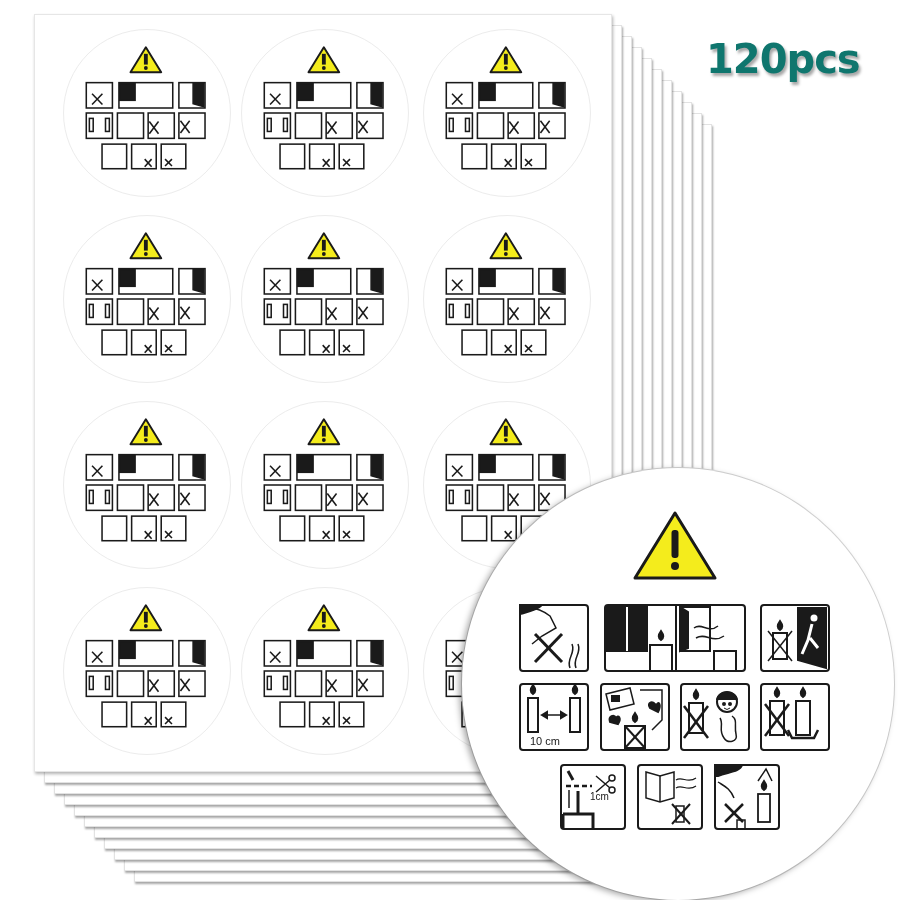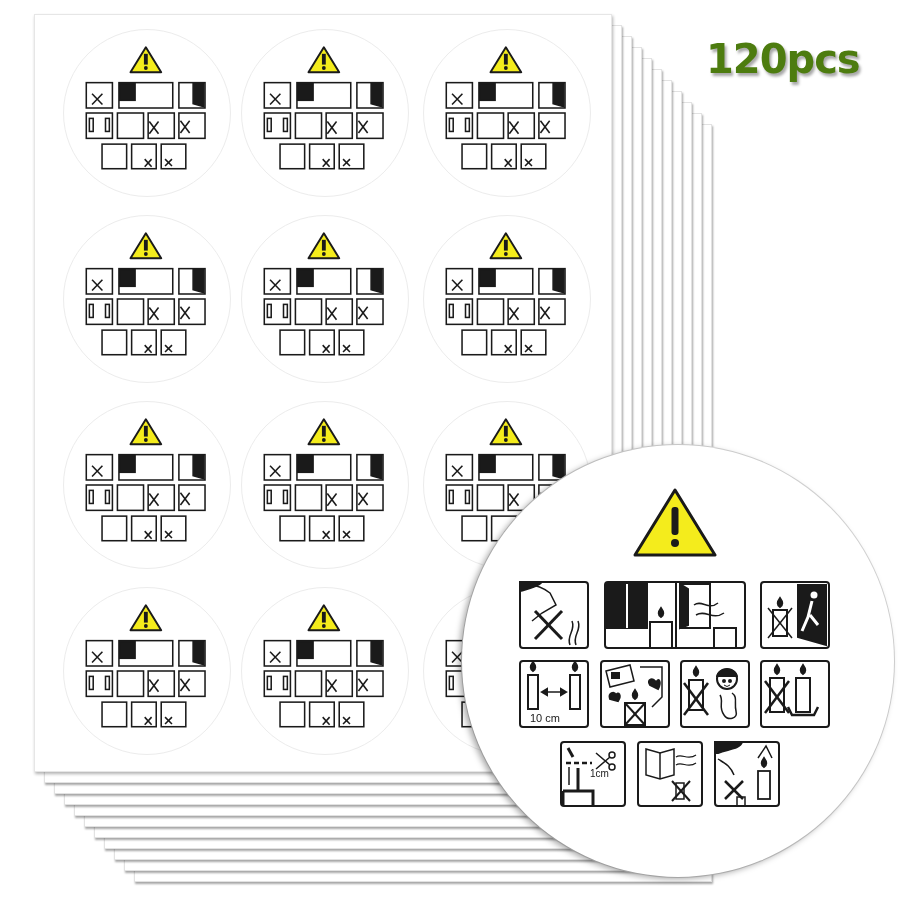--- a/index.html
+++ b/index.html
@@ -1,22 +1,22 @@
 <!DOCTYPE html>
 <html><head>
 <meta charset="utf-8">
 <style>
   html,body{margin:0;padding:0;}
   body{width:900px;height:900px;position:relative;overflow:hidden;background:#ffffff;font-family:"Liberation Sans",sans-serif;}
   .sheet{position:absolute;width:576px;height:756px;background:#fff;border:1px solid #e2e2e2;box-shadow:1px 2px 2px rgba(0,0,0,0.35);}
   .front{left:34px;top:14px;z-index:20;border:1px solid #e6e6e6;box-shadow:1px 2px 3px rgba(0,0,0,0.3);}
   .sticker{position:absolute;width:166px;height:166px;border-radius:50%;border:1px solid #ececec;background:#fff;}
   .sticker svg{position:absolute;left:0;top:0;width:166px;height:166px;}
-  .badge{position:absolute;left:706px;top:36px;font-family:"DejaVu Sans",sans-serif;font-weight:bold;font-size:40px;color:#4d7c0f;letter-spacing:-1px;z-index:40;text-shadow:2px 3px 3px rgba(0,0,0,0.35);}
-  .zoom-circle{position:absolute;left:462px;top:445px;width:432px;height:432px;border-radius:50%;background:#fff;z-index:50;box-shadow:-3px 2px 6px rgba(0,0,0,0.35),0 0 0 1px #d8d8d8;overflow:hidden;}
+  .badge{position:absolute;left:706px;top:36px;font-family:"DejaVu Sans",sans-serif;font-weight:bold;font-size:40px;color:#0f766e;letter-spacing:-1px;z-index:40;text-shadow:2px 3px 3px rgba(0,0,0,0.35);}
+  .zoom-circle{position:absolute;left:462px;top:468px;width:432px;height:432px;border-radius:50%;background:#fff;z-index:50;box-shadow:-3px 2px 6px rgba(0,0,0,0.35),0 0 0 1px #d8d8d8;overflow:hidden;}
   .zoom-circle svg{position:absolute;left:0;top:0;}
 </style>
 </head>
 <body>
 
 <div id="stack">
     <div class="sheet" style="left: 134px; top: 124px; z-index: 10;"></div>
     <div class="sheet" style="left: 124px; top: 113px; z-index: 11;"></div>
     <div class="sheet" style="left: 114px; top: 102px; z-index: 12;"></div>
     <div class="sheet" style="left: 104px; top: 91px; z-index: 13;"></div>

